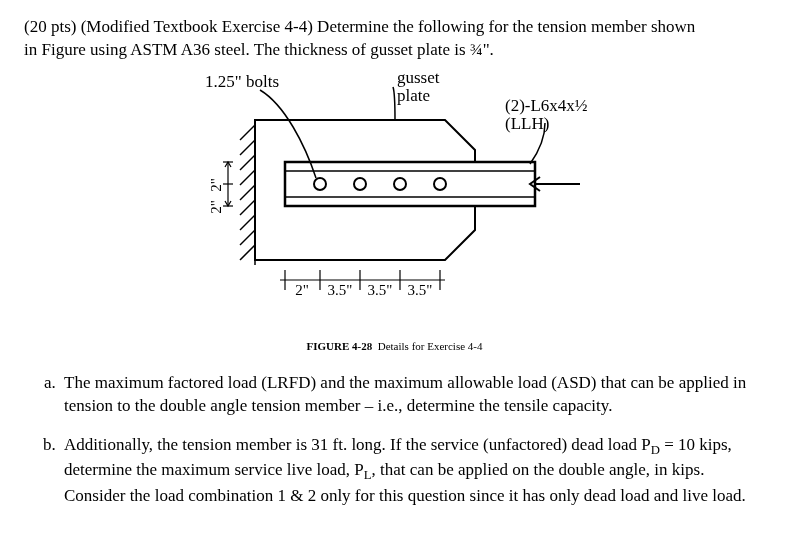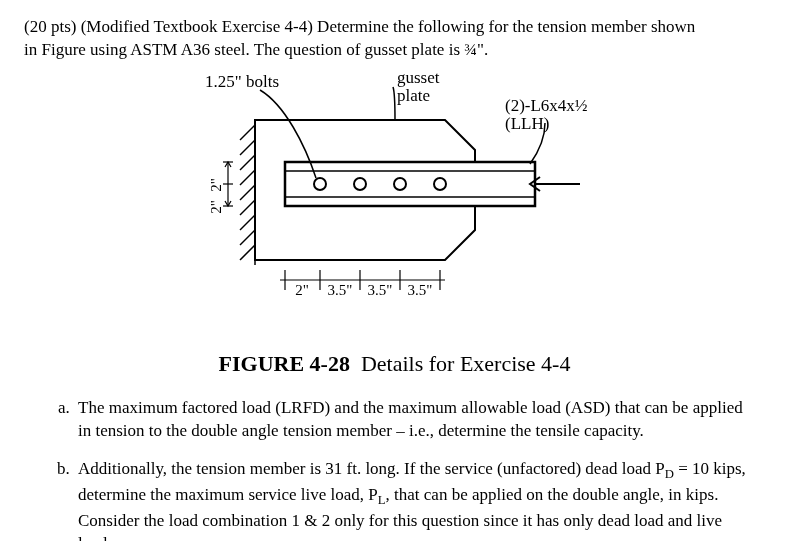--- a/index.html
+++ b/index.html
@@ -16,42 +16,42 @@
   .prompt { margin-bottom: 3px; }
   .figure-wrap {
     width: 100%;
     display: flex;
     flex-direction: column;
     align-items: center;
     margin-bottom: 18px;
   }
   .figure-svg { width: 420px; height: 260px; }
   .caption {
-    font-size: 22px;
-    margin-top: 24px;
+    font-size: 11px;
+    margin-top: 14px;
     text-align: left;
   }
   .caption .bold { font-weight: bold; }
   ol.questions {
     list-style-type: lower-alpha;
     padding-left: 36px;
-    margin: 14px;
+    margin: 0;
   }
   ol.questions li { margin-bottom: 16px; padding-left: 4px; }
   .sub { font-size: 0.75em; vertical-align: sub; }
   svg text { font-family: "Times New Roman", Times, serif; }
 </style>
 </head>
 <body>
 
 <div class="prompt">
   <span>(20 pts)</span>
   <span>(Modified Textbook Exercise 4-4)</span>
   <span>Determine the following for the tension member shown</span><br>
-  <span>in Figure using ASTM A36 steel. The question of gusset plate is ¾".</span>
+  <span>in Figure using ASTM A36 steel. The thickness of gusset plate is ¾".</span>
 </div>
 
 <div class="figure-wrap">
   <svg class="figure-svg" viewBox="0 0 420 260">
 
     <g stroke="#000" stroke-width="1.5">
       <line x1="70" y1="55" x2="70" y2="200"></line>
       <line x1="70" y1="60" x2="55" y2="75"></line>
       <line x1="70" y1="75" x2="55" y2="90"></line>
       <line x1="70" y1="90" x2="55" y2="105"></line>

